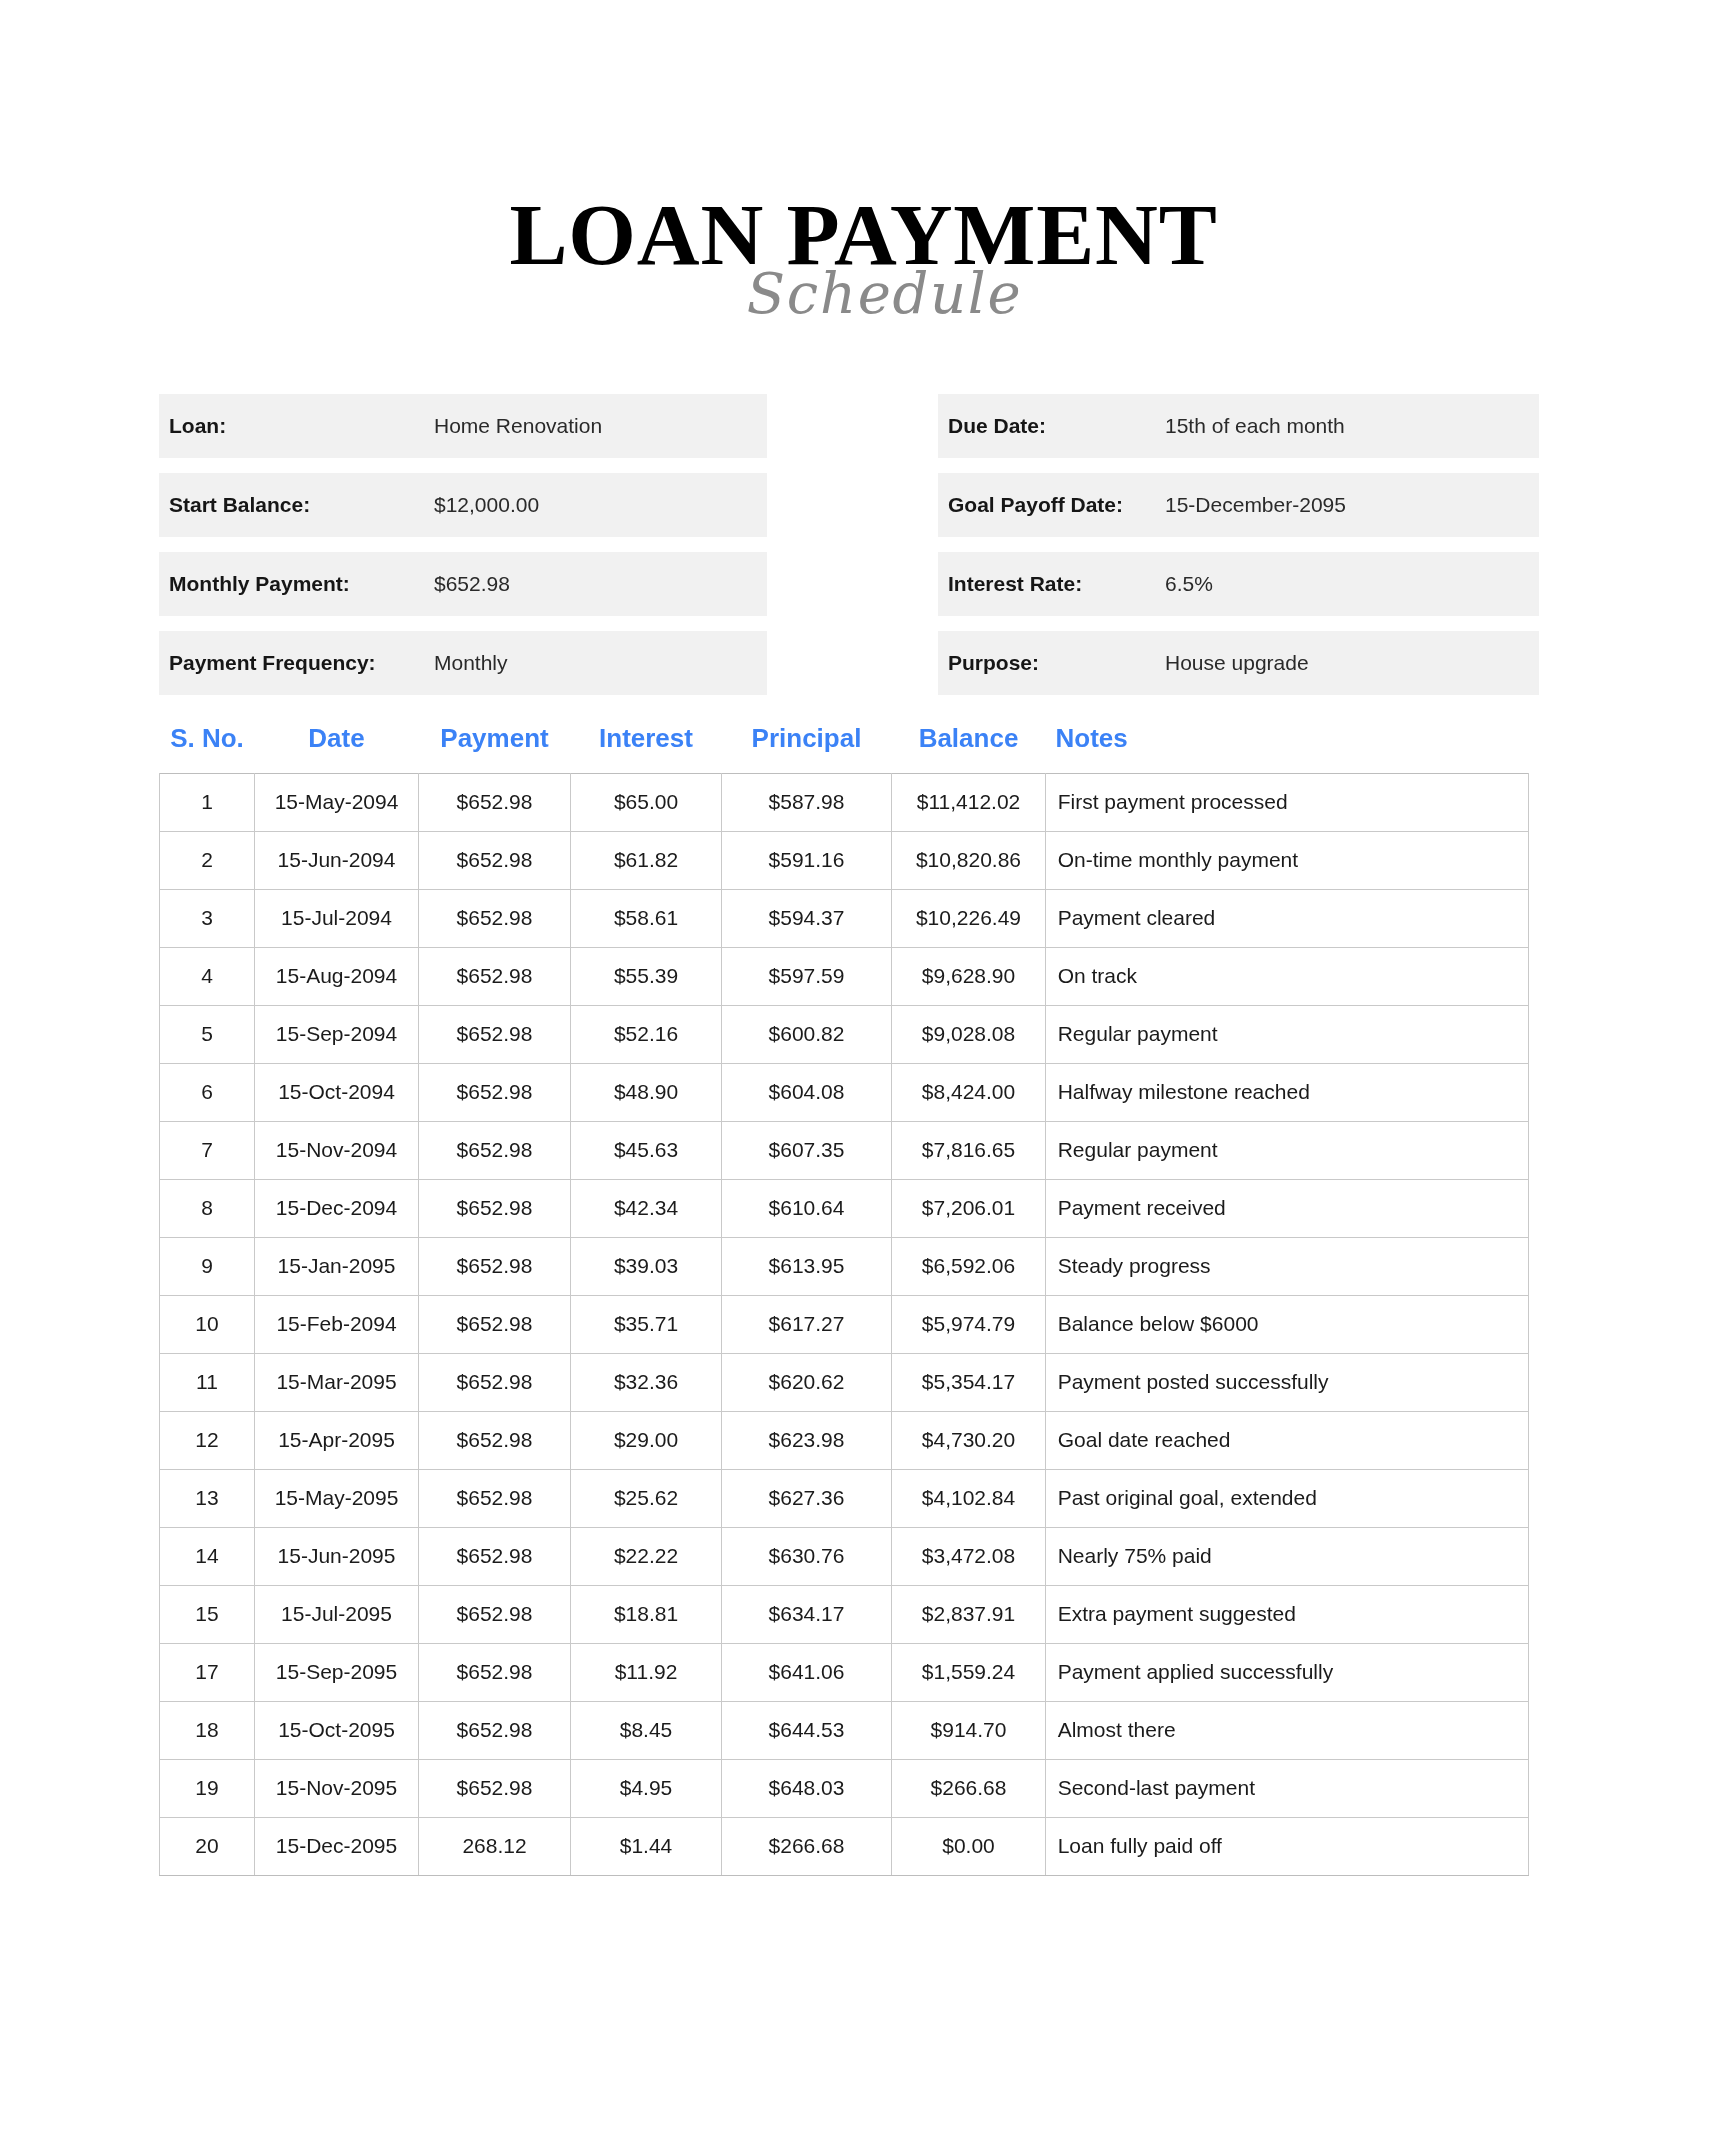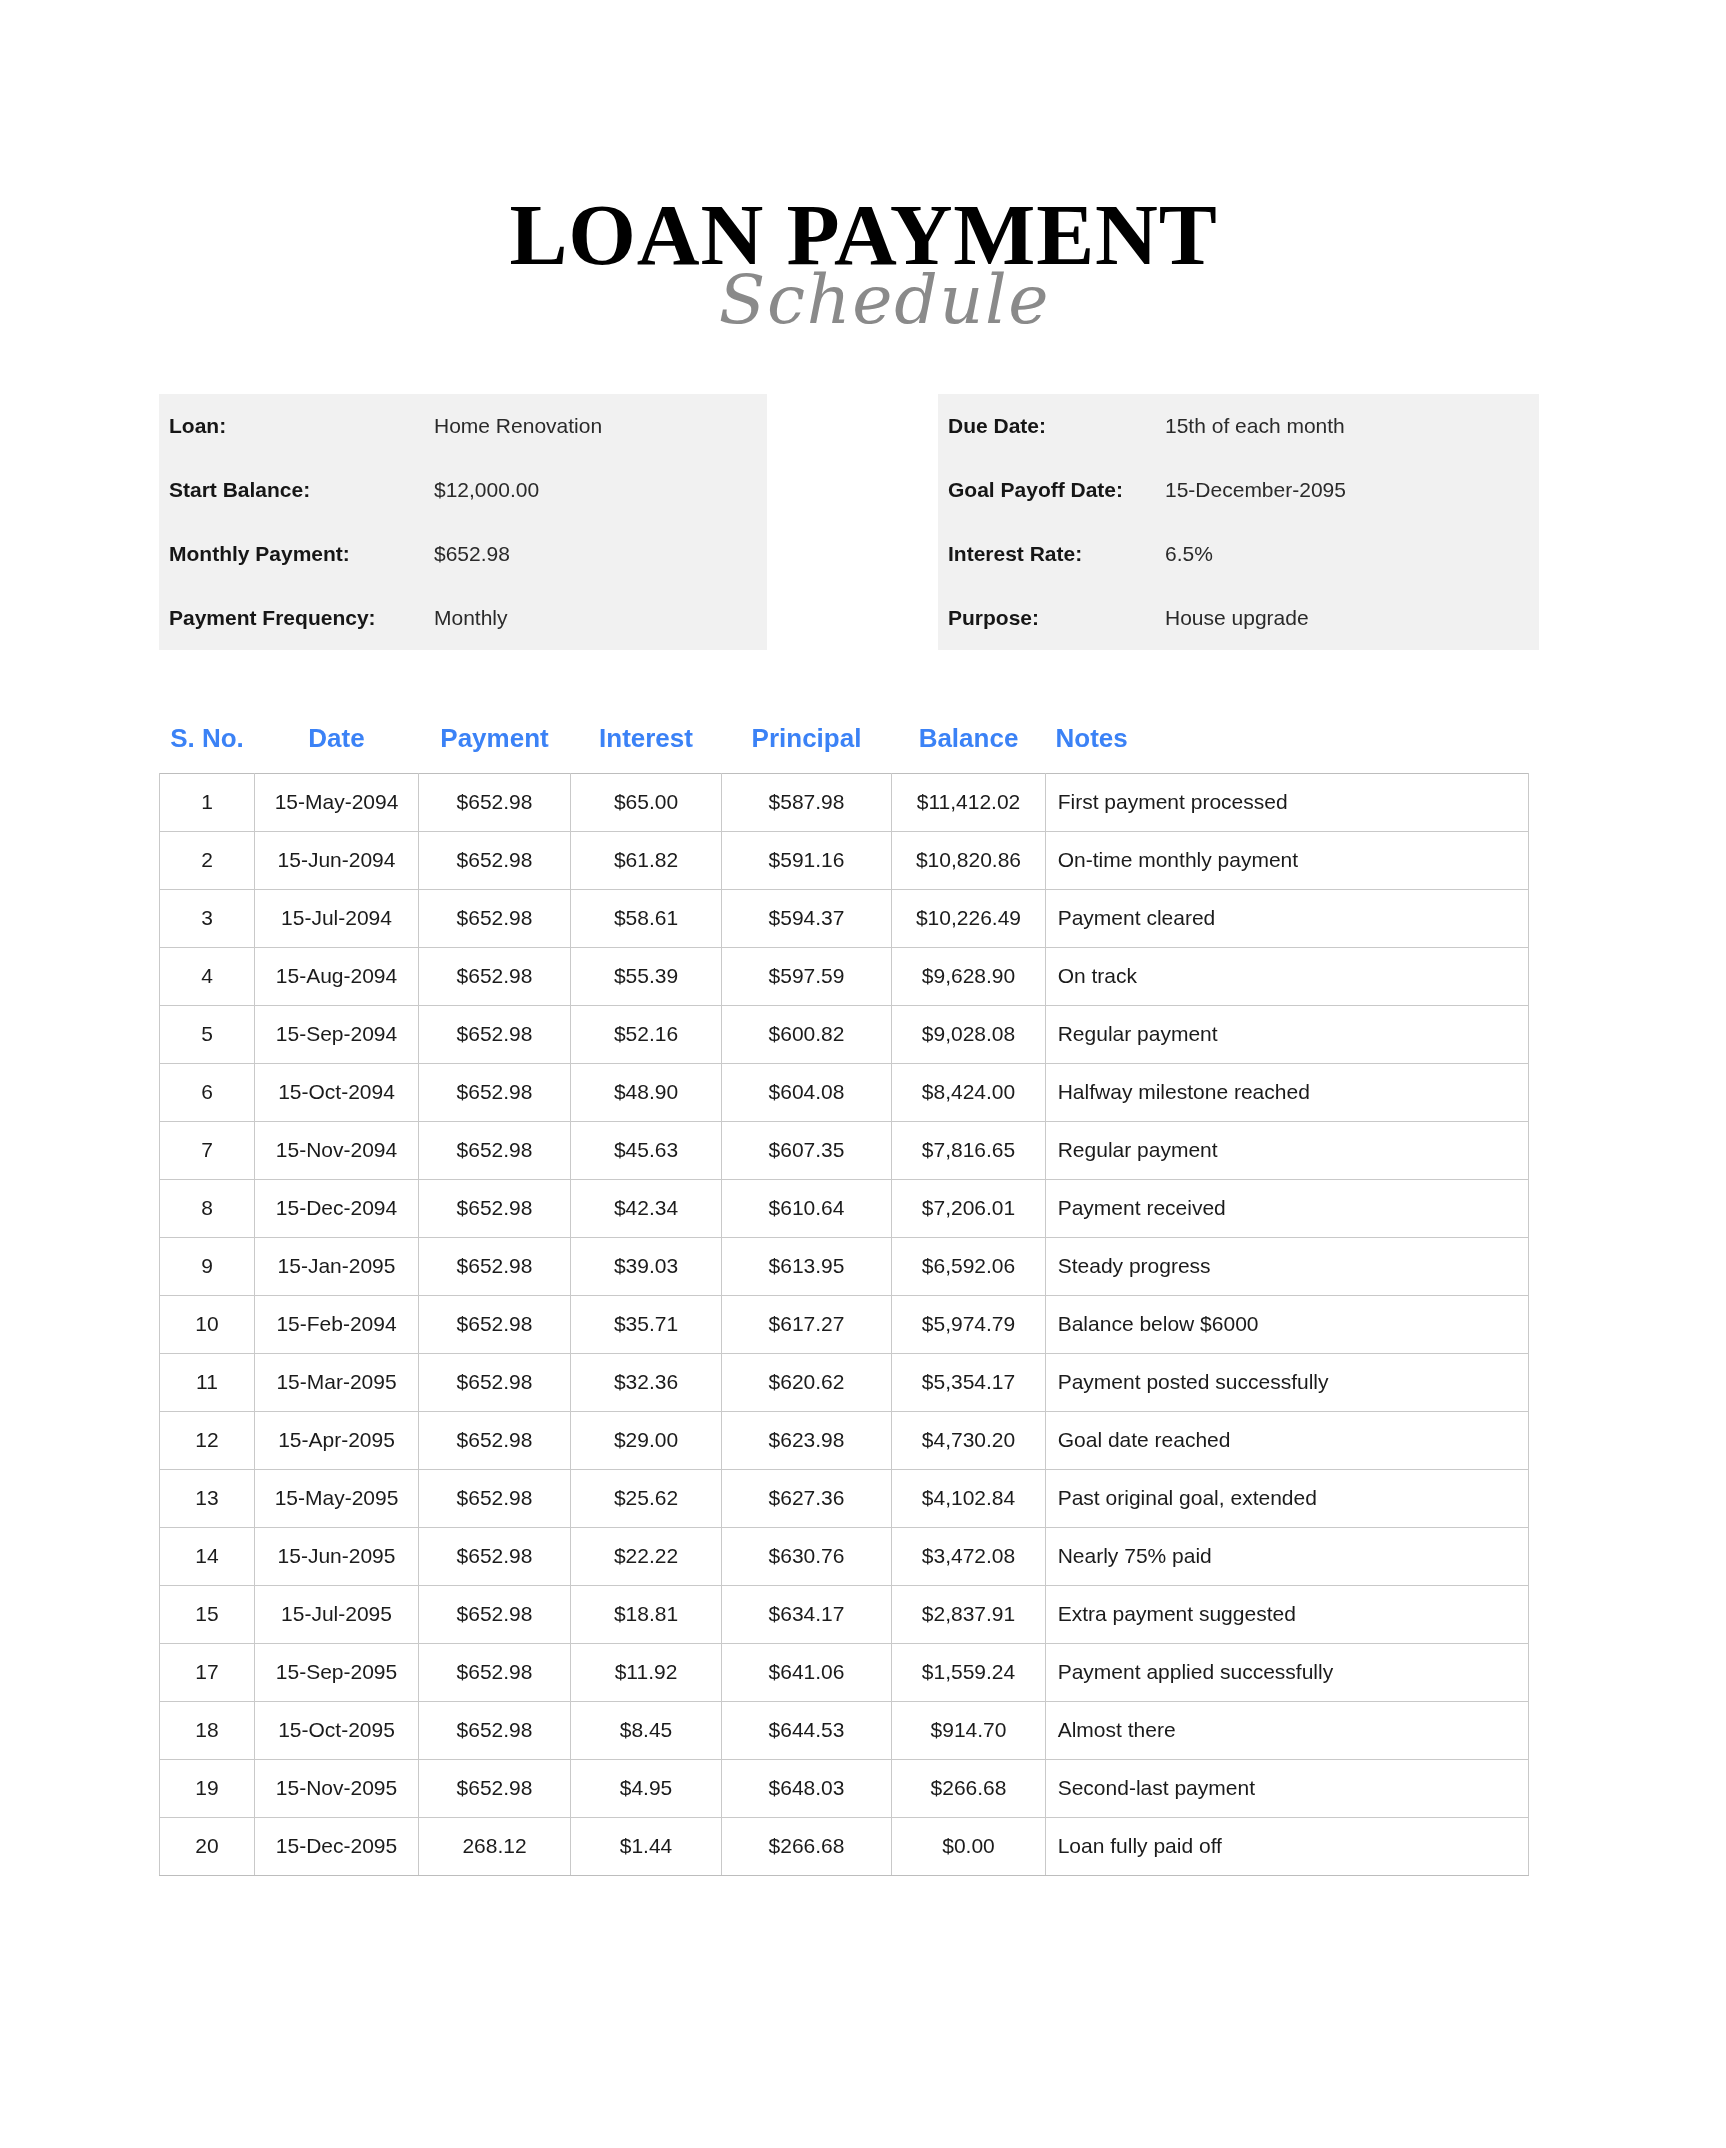--- a/index.html
+++ b/index.html
@@ -38,21 +38,21 @@
     font-size: 87px;
     letter-spacing: 0.8px;
     line-height: 1.0;
     color: #000000;
     display: block;
   }
   .title-script {
     font-family: "DejaVu Serif", "Liberation Serif", serif;
     font-style: italic;
     font-weight: 400;
-    font-size: 68px;
+    font-size: 56px;
     line-height: 1.0;
     color: #8a8a8a;
     display: block;
     margin-top: -11.7px;
     letter-spacing: 1.7px;
     padding-left: 42px;
   }
 
   
   .info-wrap {
@@ -68,20 +68,21 @@
     display: flex;
     flex-direction: column;
   }
   .info-col.right { width: 601px; }
 
   .info-row {
     background: #f1f1f1;
     height: 64px;
     display: flex;
     align-items: center;
+    margin-bottom: 15px;
     box-sizing: border-box;
   }
   .info-label {
     font-size: 21px;
     font-weight: 700;
     color: #161616;
     padding-left: 10px;
     box-sizing: border-box;
     white-space: nowrap;
   }

